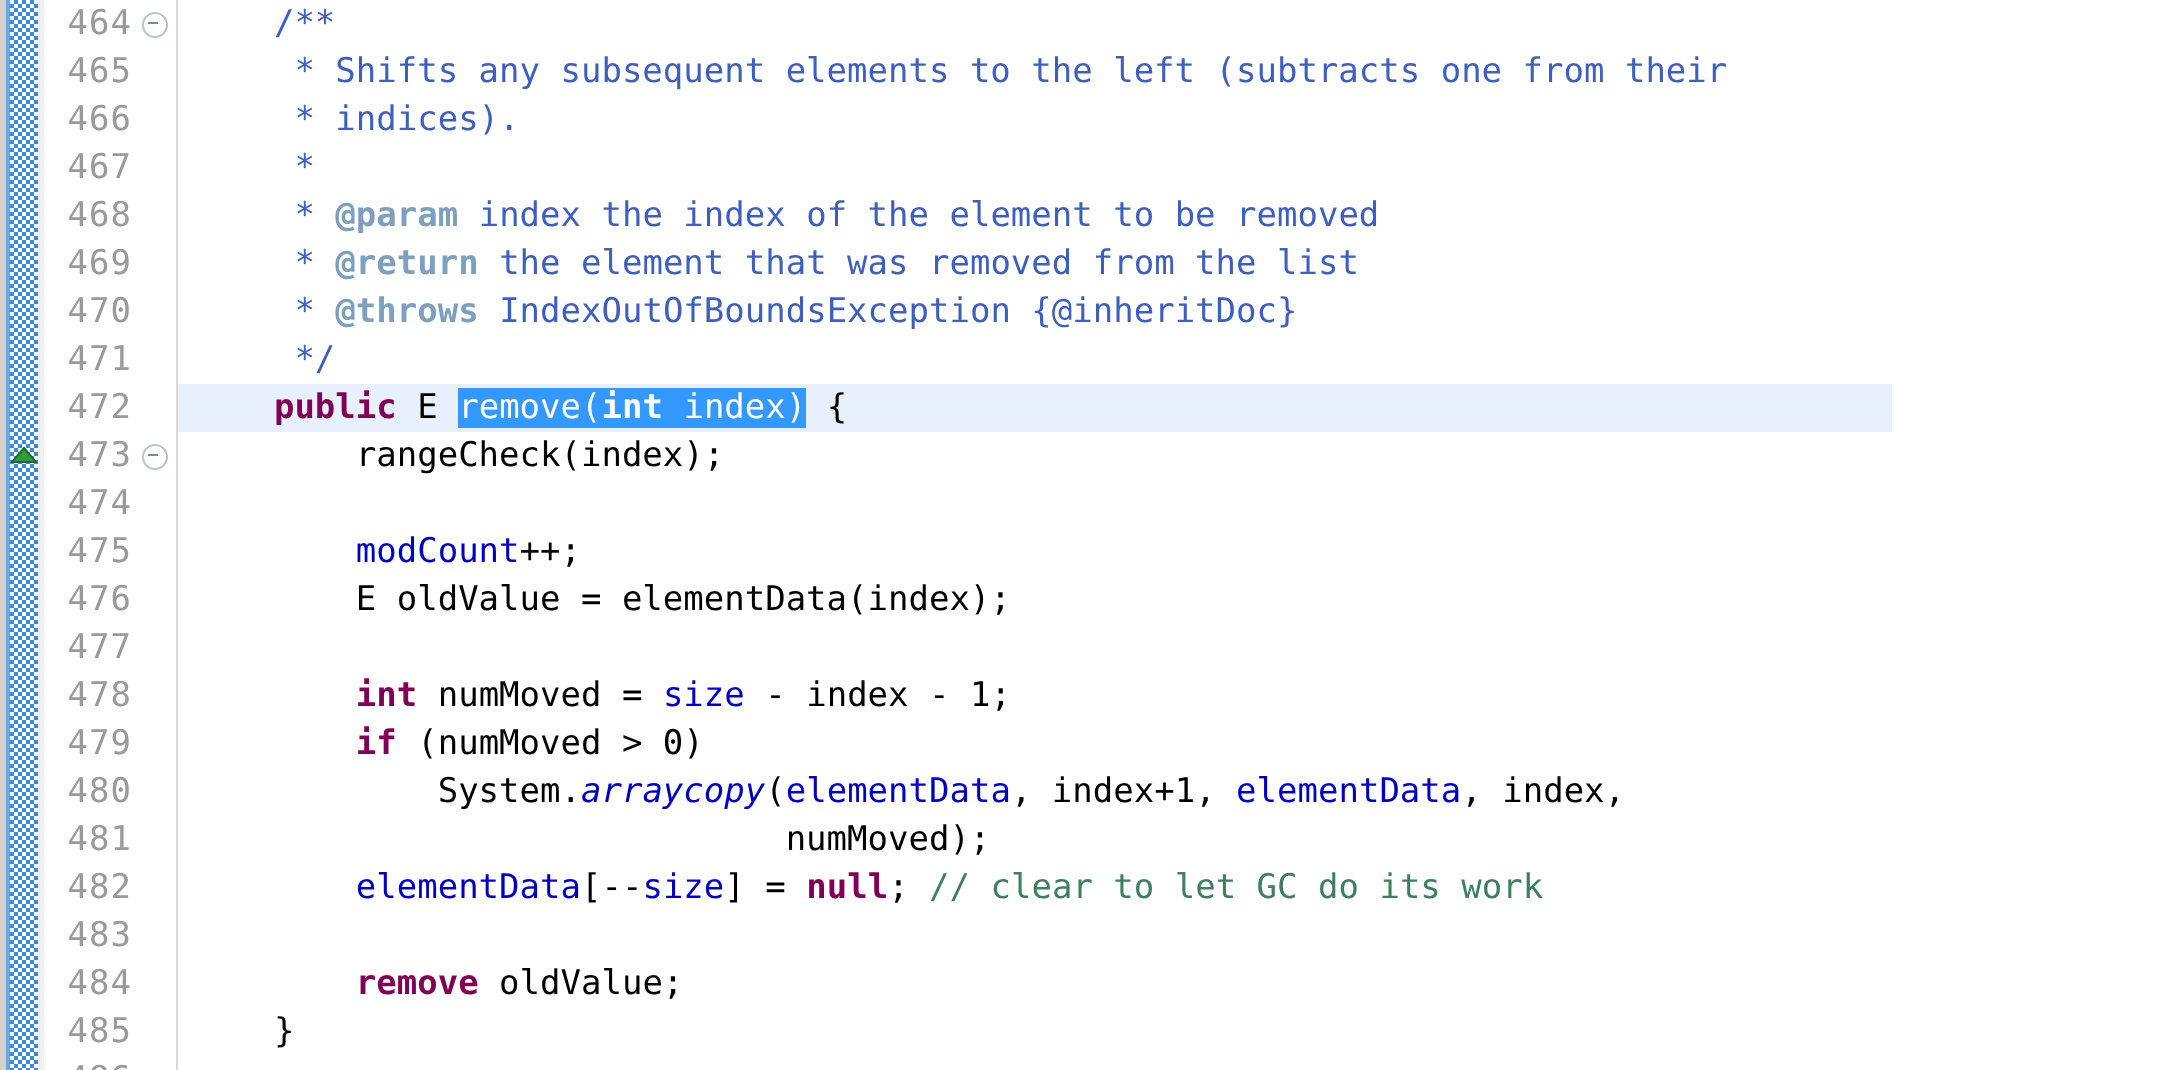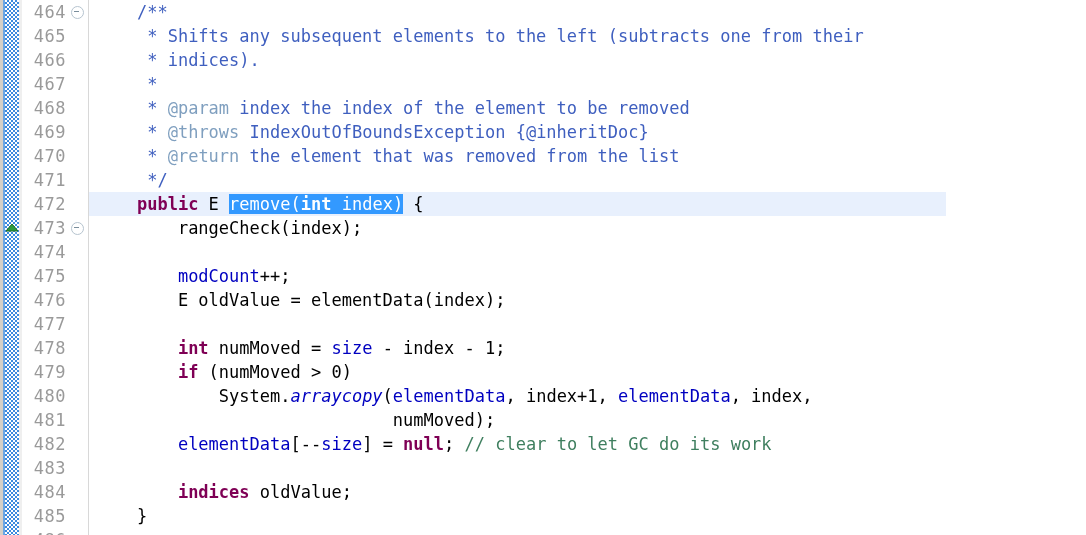--- a/index.html
+++ b/index.html
@@ -146,21 +146,21 @@
     background: #e8f0fd;
     margin-right: 8px;
   }
 
   
   .kw   { color: #7f0055; font-weight: bold; }
   .fld  { color: #0000c0; }
   .stat { color: #0000c0; font-style: italic; }
   .cmt  { color: #3f7f5f; }
   .doc  { color: #3f5fbf; }
-  .doctag { color: #7f9fbf; font-weight: normal; }
+  .doctag { color: #7f9fbf; font-weight: bold; }
   .plain{ color: #000000; }
 
   .sel {
     background: #3399ff;
     color: #ffffff;
   }
 </style>
 </head>
 <body>
 
@@ -214,33 +214,33 @@
       </div>
   </div>
 
   <div class="code">
     <div id="code-lines">
         <div class="line"><span>    </span><span class="doc">/**</span></div>
         <div class="line"><span>     </span><span class="doc">* Shifts any subsequent elements to the left (subtracts one from their</span></div>
         <div class="line"><span>     </span><span class="doc">* indices).</span></div>
         <div class="line"><span>     </span><span class="doc">*</span></div>
         <div class="line"><span>     </span><span class="doc">* </span><span class="doctag">@param</span><span class="doc"> index the index of the element to be removed</span></div>
+        <div class="line"><span>     </span><span class="doc">* </span><span class="doctag">@return</span><span class="doc"> the element that was removed from the list</span></div>
         <div class="line"><span>     </span><span class="doc">* </span><span class="doctag">@throws</span><span class="doc"> IndexOutOfBoundsException {@inheritDoc}</span></div>
-        <div class="line"><span>     </span><span class="doc">* </span><span class="doctag">@return</span><span class="doc"> the element that was removed from the list</span></div>
         <div class="line"><span>     </span><span class="doc">*/</span></div>
         <div class="line current"><span>    </span><span class="kw">public</span><span class="plain"> E </span><span class="sel">remove(</span><span class="sel kw">int</span><span class="sel"> index)</span><span class="plain"> {</span></div>
         <div class="line"><span>        </span><span class="plain">rangeCheck(index);</span></div>
         <div class="line"></div>
         <div class="line"><span>        </span><span class="fld">modCount</span><span class="plain">++;</span></div>
         <div class="line"><span>        </span><span class="plain">E oldValue = elementData(index);</span></div>
         <div class="line"></div>
         <div class="line"><span>        </span><span class="kw">int</span><span class="plain"> numMoved = </span><span class="fld">size</span><span class="plain"> - index - 1;</span></div>
         <div class="line"><span>        </span><span class="kw">if</span><span class="plain"> (numMoved &gt; 0)</span></div>
         <div class="line"><span>            </span><span class="plain">System.</span><span class="stat">arraycopy</span><span class="plain">(</span><span class="fld">elementData</span><span class="plain">, index+1, </span><span class="fld">elementData</span><span class="plain">, index,</span></div>
         <div class="line"><span>                             </span><span class="plain">numMoved);</span></div>
         <div class="line"><span>        </span><span class="fld">elementData</span><span class="plain">[--</span><span class="fld">size</span><span class="plain">] = </span><span class="kw">null</span><span class="plain">; </span><span class="cmt">// clear to let GC do its work</span></div>
         <div class="line"></div>
-        <div class="line"><span>        </span><span class="kw">indices</span><span class="plain"> oldValue;</span></div>
+        <div class="line"><span>        </span><span class="kw">remove</span><span class="plain"> oldValue;</span></div>
         <div class="line"><span>    </span><span class="plain">}</span></div>
       </div>
   </div>
 
 </div>
 
 </body></html>

